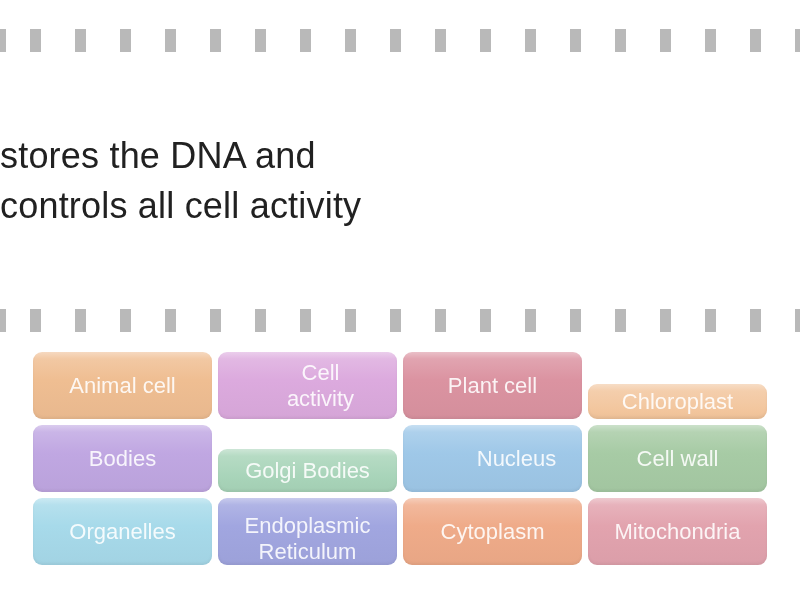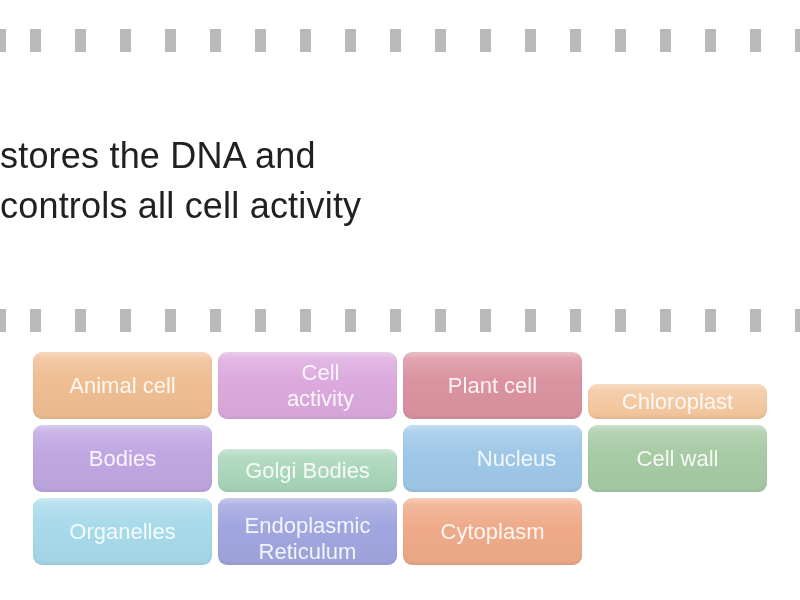--- a/index.html
+++ b/index.html
@@ -107,15 +107,18 @@
       <div class="tile" style="background: linear-gradient(rgb(204, 234, 243) 0px, rgb(181, 224, 237) 7px, rgb(167, 218, 234) 28px, rgb(162, 211, 227) 100%);">
         <div>Organelles</div>
       </div>
       <div class="tile" style="background: linear-gradient(rgb(200, 203, 237) 0px, rgb(176, 180, 229) 7px, rgb(161, 166, 224) 28px, rgb(156, 161, 217) 100%); justify-content: flex-end;">
         <div>Endoplasmic</div>
         <div>Reticulum</div>
       </div>
       <div class="tile" style="background: linear-gradient(rgb(246, 206, 187) 0px, rgb(242, 184, 156) 7px, rgb(239, 171, 137) 28px, rgb(232, 166, 133) 100%);">
         <div>Cytoplasm</div>
       </div>
+      <div class="tile" style="background: linear-gradient(rgb(238, 202, 208) 0px, rgb(231, 178, 187) 7px, rgb(226, 163, 174) 28px, rgb(219, 158, 169) 100%);">
+        <div>Mitochondria</div>
+      </div>
     </div>
 
 </div>
 
 </body></html>

